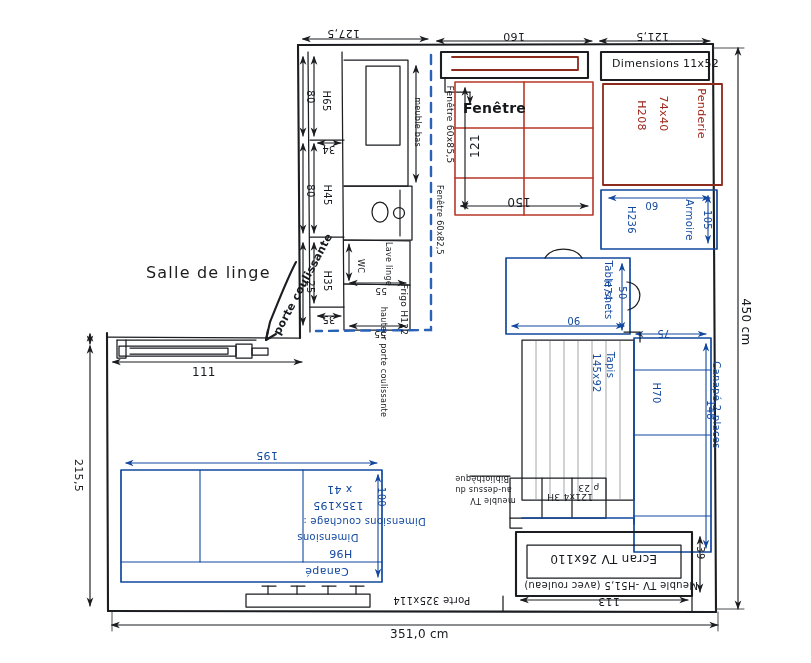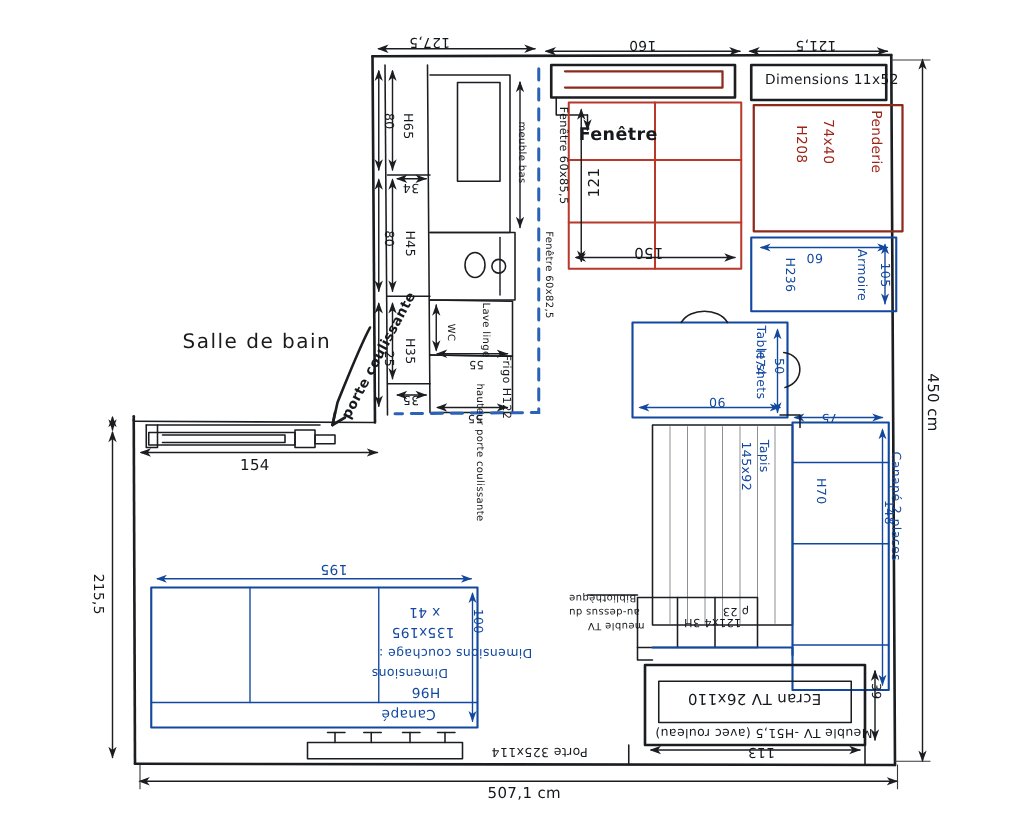--- a/index.html
+++ b/index.html
@@ -209,25 +209,25 @@
   <path class="w" d="M296,262 C287,279 279,300 270,322 L266,340"></path>
   <path class="w" d="M266,340 L276,334"></path>
     <path class="w" d="M266,340 L268,330"></path>
 
   <path class="wthin" d="M503,596 L503,611"></path>
   <path class="wthin" d="M692,596 L692,611"></path>
 </svg>
 
 <div id="labels">
 
-  <div class="txt lbl-room" style="left:146px;top:265px;">Salle de bain</div>
+  <div class="txt lbl-room" style="left:146px;top:265px;">Salle de linge</div>
 
   <div class="txt t11 b ink-black rotn60" style="left:252px;top:288px;width:92px;text-align:center;">porte coulissante</div>
 
-  <div class="txt t12 ink-black" style="left:192px;top:366px;">154</div>
+  <div class="txt t12 ink-black" style="left:192px;top:366px;">111</div>
 
   <div class="txt t11 ink-black rot180" style="left:327px;top:28px;">127,5</div>
 
   <div class="txt t11 ink-black rot180" style="left:503px;top:31px;">160</div>
 
   <div class="txt t11 ink-black rot180" style="left:636px;top:31px;">121,5</div>
 
   <div class="txt t14 b ink-black" style="left:463px;top:56px;margin-top:45px;">Fenêtre</div>
 
   <div class="txt t11 ink-black" style="left:612px;top:58px;">Dimensions 11x52</div>
@@ -275,21 +275,21 @@
   <div class="txt t9 ink-black rot180" style="left:547px;top:492px;">121x4 3H</div>
   <div class="txt t9 ink-black rot180" style="left:578px;top:483px;">ρ 23</div>
 
   <div class="txt t10 ink-black rot180" style="left:524px;top:580px;">Meuble TV -H51,5 (avec rouleau)</div>
   <div class="txt t12 ink-black rot180" style="left:550px;top:553px;">Ecran TV 26x110</div>
   <div class="txt t11 ink-black rot180" style="left:598px;top:596px;">113</div>
   <div class="txt t10 ink-black rot270" style="left:693px;top:548px;">39</div>
 
   <div class="txt t10 ink-black rot180" style="left:393px;top:595px;">Porte 325x114</div>
 
-  <div class="txt t12 ink-black" style="left:390px;top:628px;">507,1 cm</div>
+  <div class="txt t12 ink-black" style="left:390px;top:628px;">351,0 cm</div>
   <div class="txt t12 ink-black rot270" style="left:723px;top:316px;">450 cm</div>
   <div class="txt t11 ink-black rot270" style="left:62px;top:470px;">215,5</div>
 
   <div class="txt t10 ink-black rot270" style="left:315px;top:96px;">H65</div>
   <div class="txt t10 ink-black rot270" style="left:303px;top:92px;">80</div>
   <div class="txt t10 ink-black rot180" style="left:322px;top:144px;">34</div>
   <div class="txt t10 ink-black rot270" style="left:316px;top:190px;">H45</div>
   <div class="txt t10 ink-black rot270" style="left:303px;top:186px;">80</div>
   <div class="txt t10 ink-black rot270" style="left:316px;top:276px;">H35</div>
   <div class="txt t10 ink-black rot270" style="left:303px;top:282px;">25</div>

